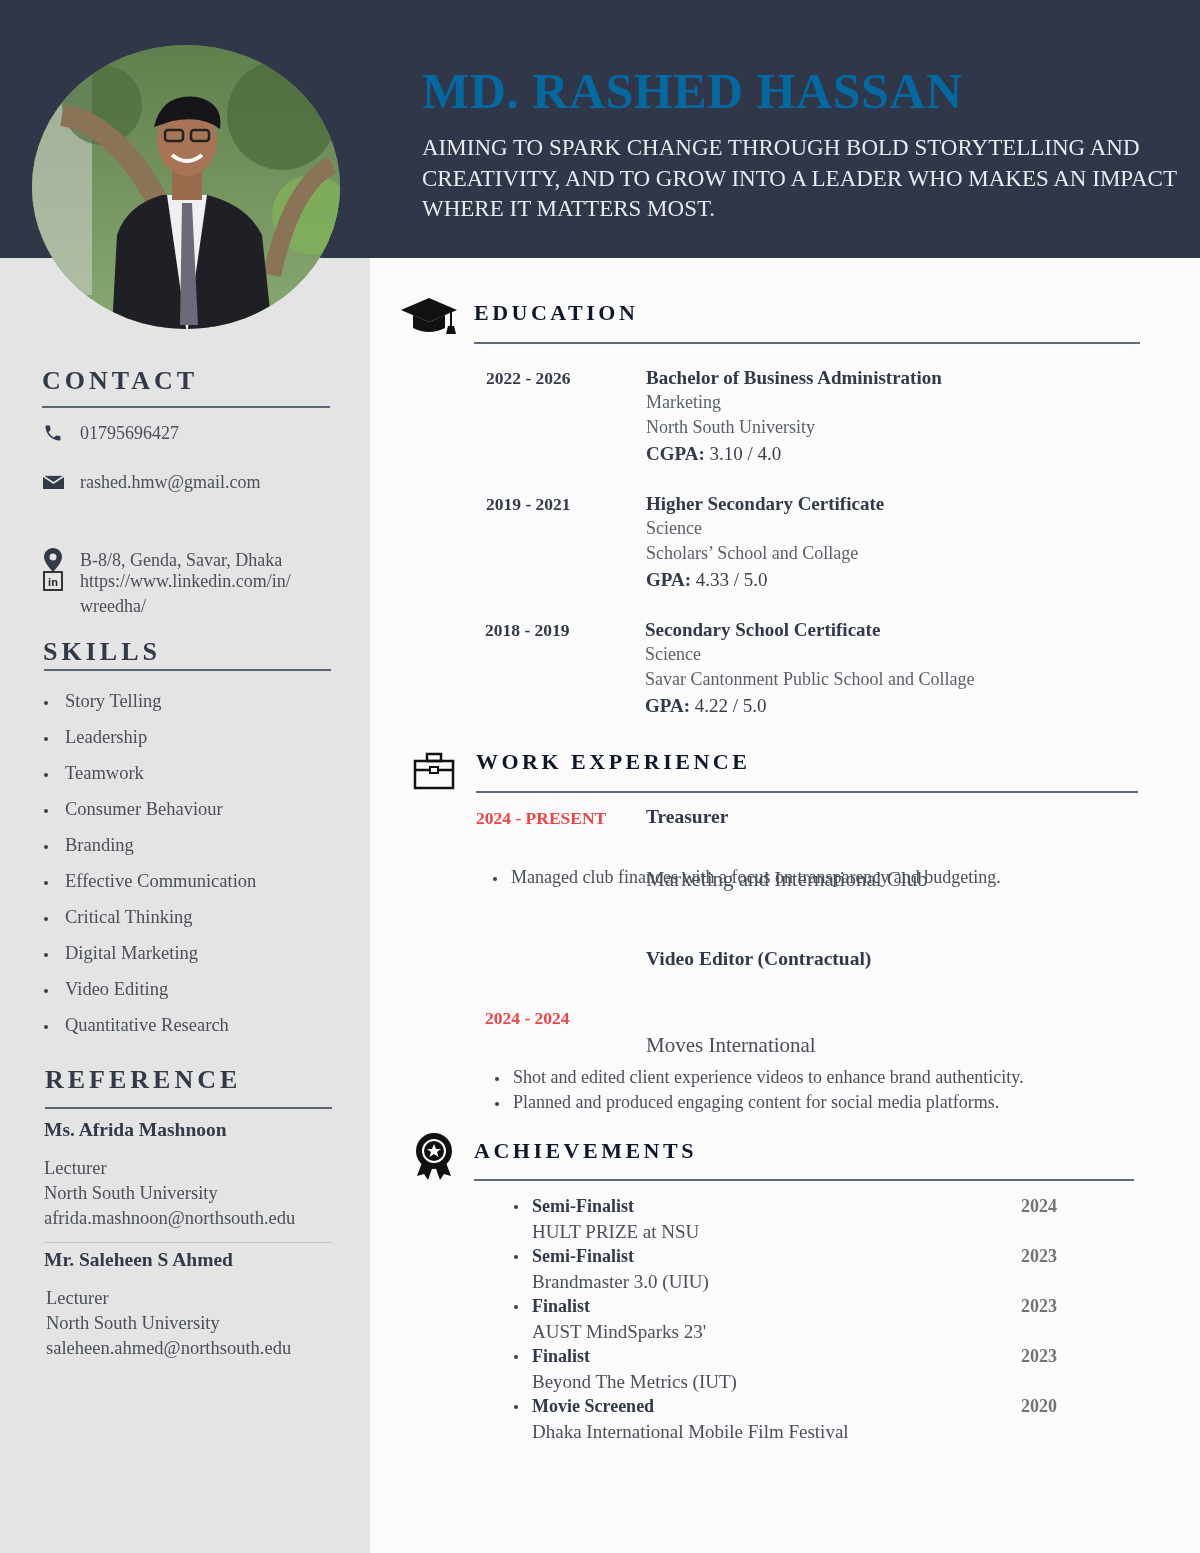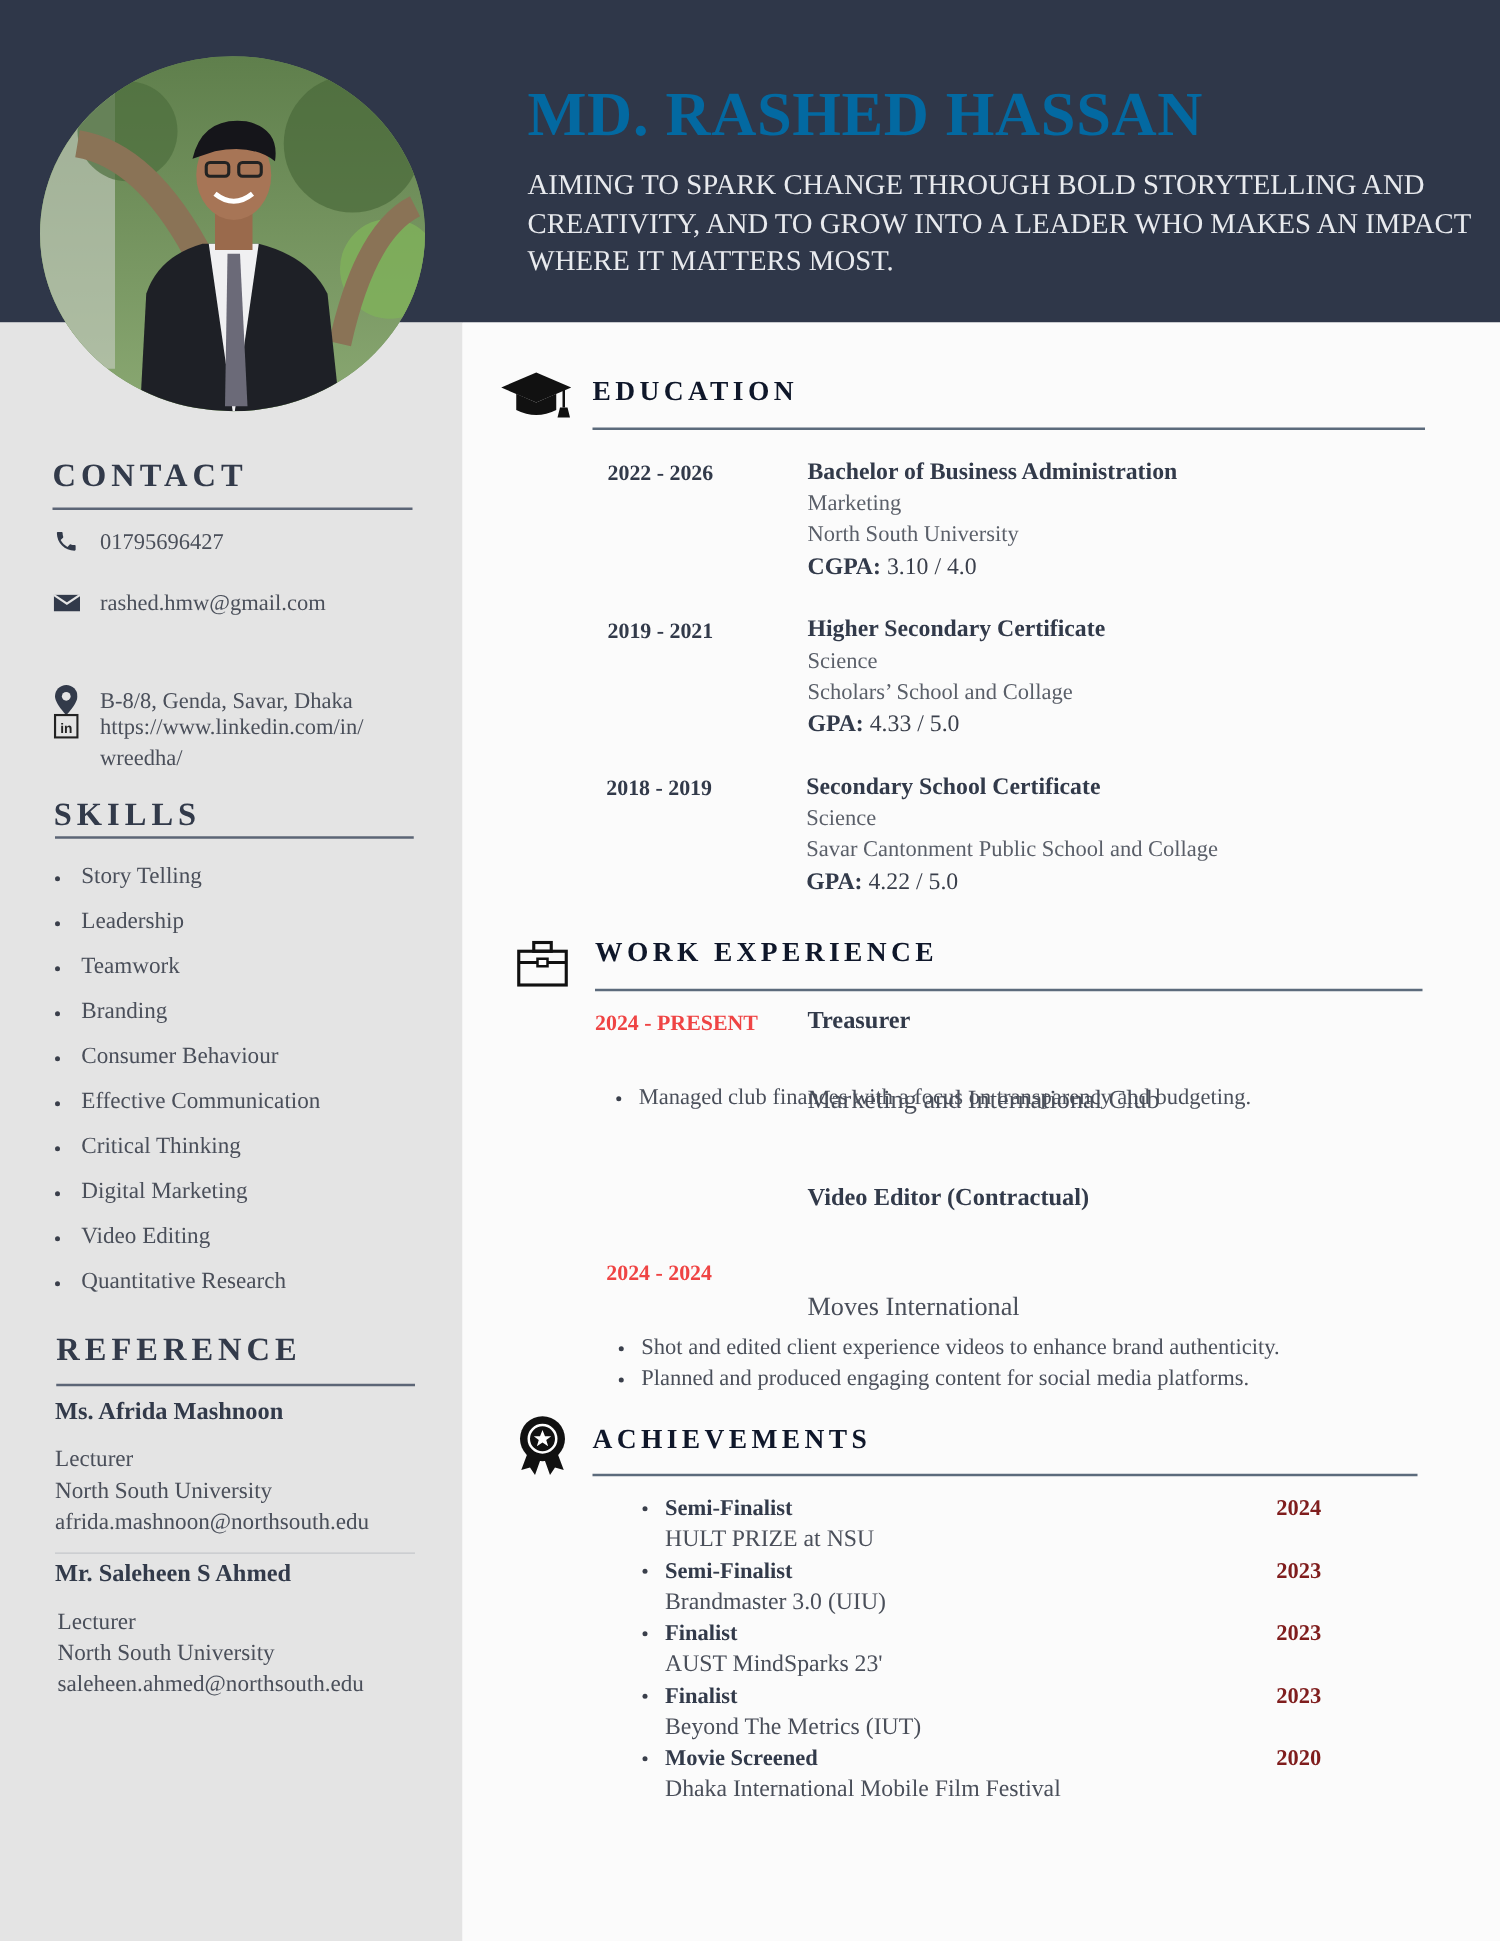--- a/index.html
+++ b/index.html
@@ -46,21 +46,21 @@
   .work-role { position: absolute; left: 646px; font-size: 19.5px; font-weight: bold; color: #323a4a; }
   .work-org { position: absolute; left: 646px; font-size: 21px; color: #4a4f5a; }
   .bullets { position: absolute; list-style: none; }
   .bullets li { position: relative; font-size: 18px; line-height: 25px; color: #4a4f5a; padding-left: 22px; text-align: justify; }
   .bullets li::before { content: ""; position: absolute; left: 4px; top: 12px; width: 4px; height: 4px; border-radius: 50%; background: #3a3f4b; }
 
   .ach { position: absolute; left: 512px; width: 545px; }
   .ach .row1 { display: flex; justify-content: space-between; height: 25px; align-items: center; }
   .ach .title { font-size: 18px; font-weight: bold; color: #323a4a; position: relative; padding-left: 20px; }
   .ach .title::before { content: ""; position: absolute; left: 2px; top: 9px; width: 4px; height: 4px; border-radius: 50%; background: #3a3f4b; }
-  .ach .year { font-size: 18px; font-weight: bold; color: #7f1d1d; }
+  .ach .year { font-size: 18px; font-weight: bold; color: #737373; }
   .ach .event { font-size: 19px; color: #4a4f5a; padding-left: 20px; line-height: 25px; }
 </style>
 </head>
 <body>
 
 <div class="header"></div>
 <div class="sidebar"></div>
 <div class="main-bg"></div>
 
 <h1 class="name">MD. RASHED HASSAN</h1>
@@ -147,25 +147,25 @@
   <li>
       <span class="dot"></span>
       <span>Leadership</span>
     </li>
   <li>
       <span class="dot"></span>
       <span>Teamwork</span>
     </li>
   <li>
       <span class="dot"></span>
+      <span>Consumer Behaviour</span>
+    </li>
+  <li>
+      <span class="dot"></span>
       <span>Branding</span>
-    </li>
-  <li>
-      <span class="dot"></span>
-      <span>Consumer Behaviour</span>
     </li>
   <li>
       <span class="dot"></span>
       <span>Effective Communication</span>
     </li>
   <li>
       <span class="dot"></span>
       <span>Critical Thinking</span>
     </li>
   <li>

